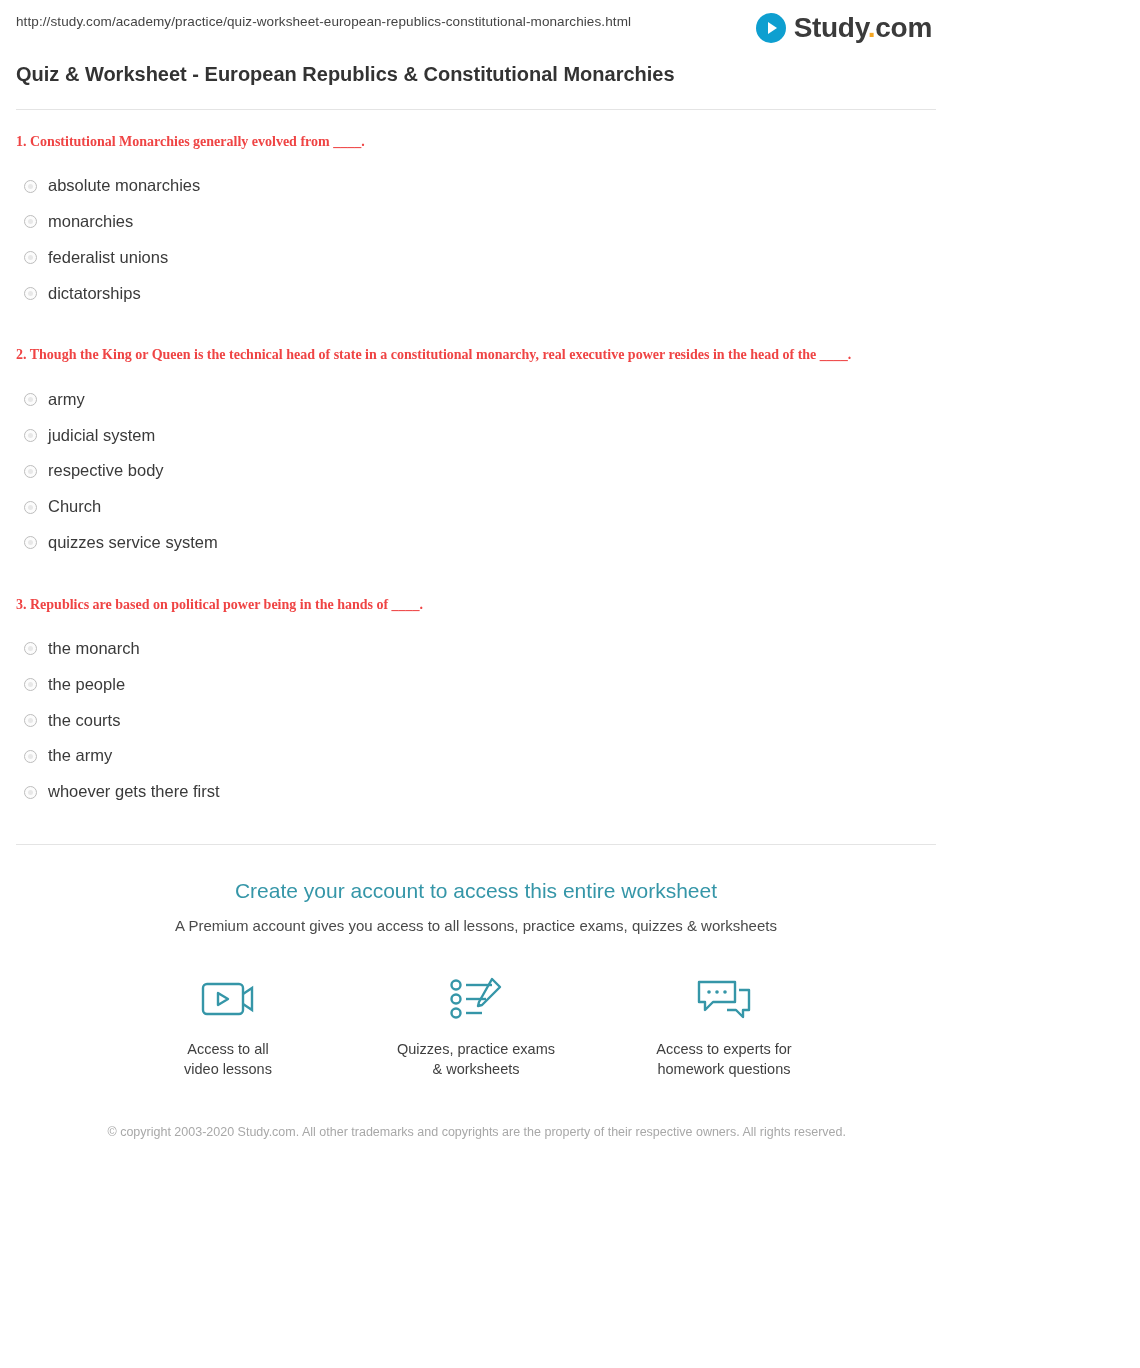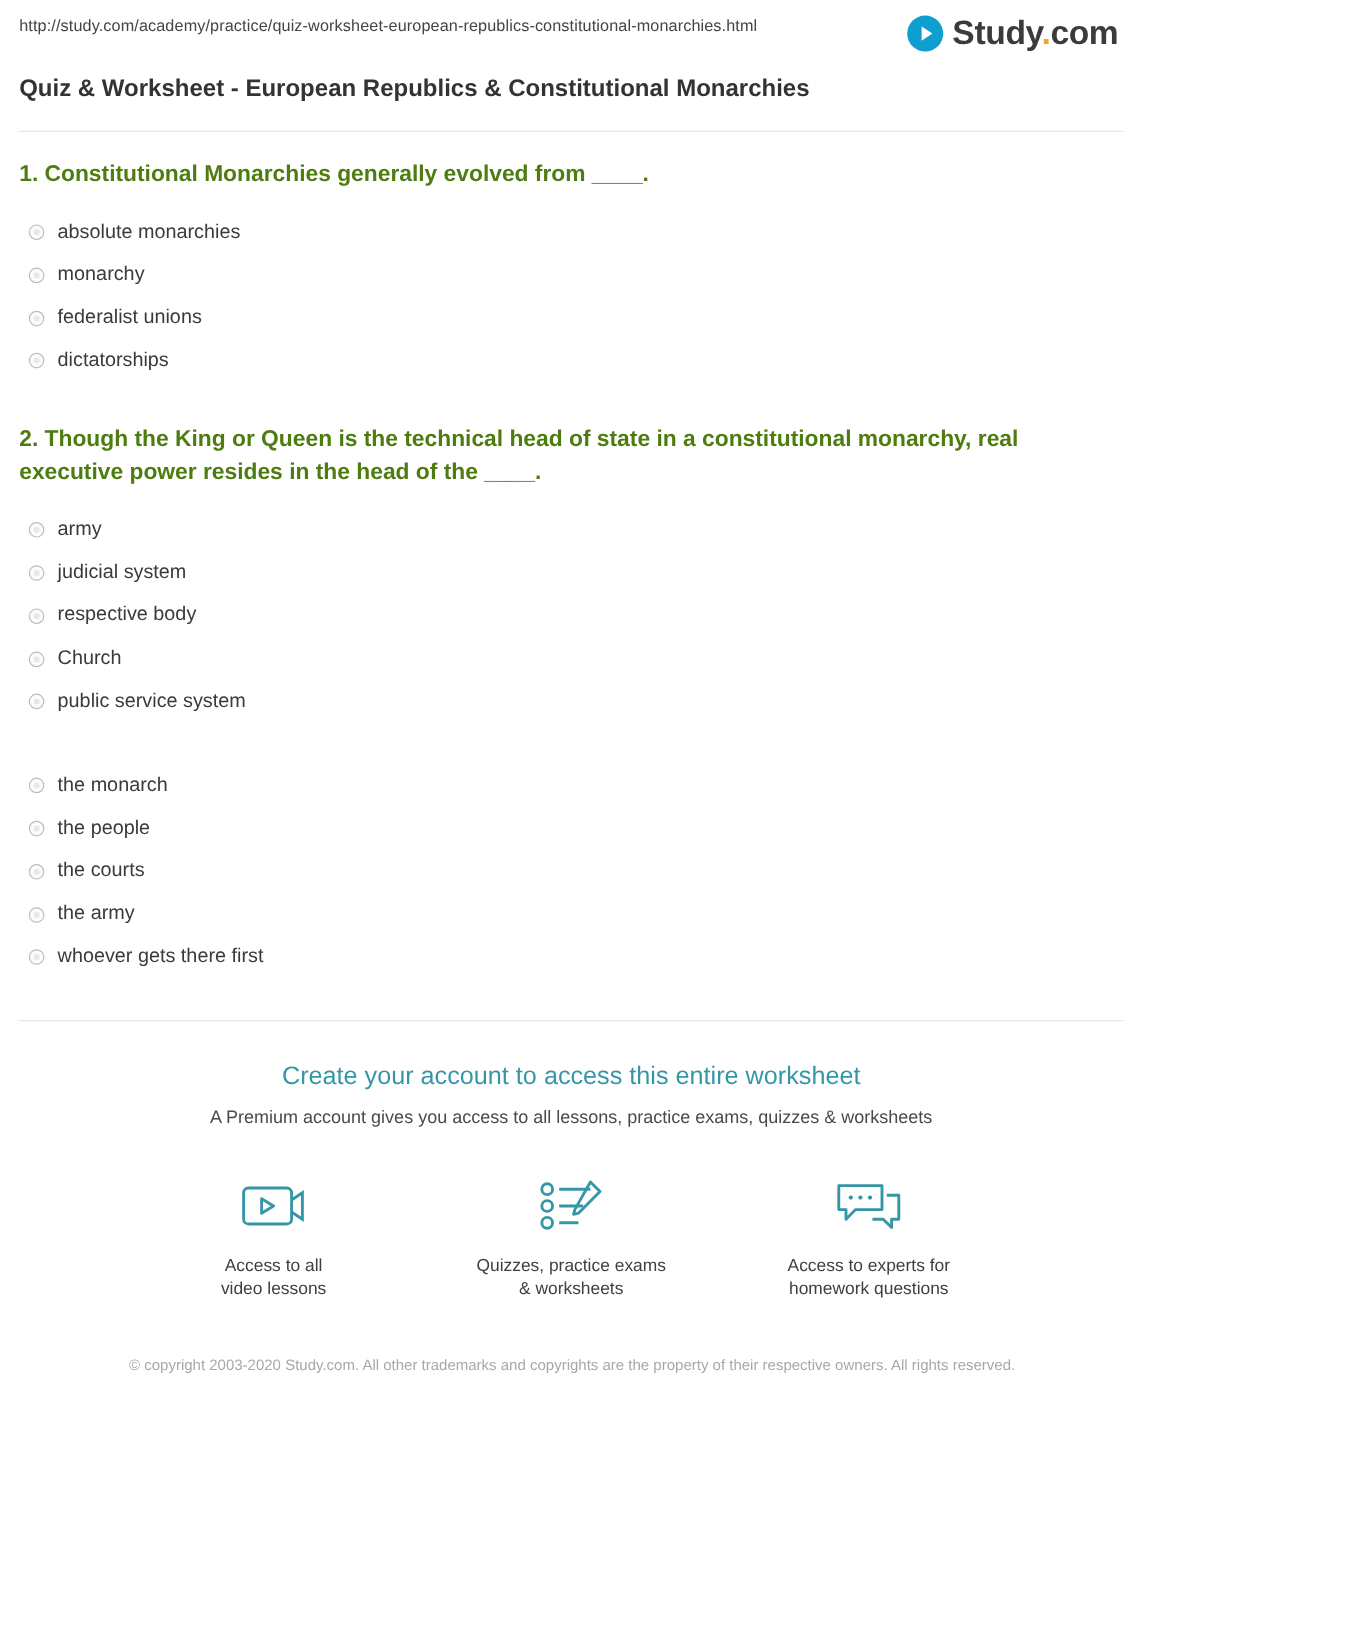--- a/index.html
+++ b/index.html
@@ -77,26 +77,27 @@
     margin: 14px 0 0 0;
     padding-bottom: 22px;
     border-bottom: 1px solid #e4e4e4;
     max-width: 1000px;
   }
 
   
   .questions { padding-top: 22px; }
   .question { margin-bottom: 34px; }
   .q-text {
-    font-size: 19px;
+    font-size: 14px;
     font-weight: bold;
     line-height: 1.45;
-    color: #4d7c0f;
+    color: #ef4444;
     margin: 0 0 16px 0;
     max-width: 1075px;
+    font-family: Liberation Serif, serif;
   }
   .answers { margin: 0; padding: 0; list-style: none; }
   .answer {
     display: flex;
     align-items: center;
     gap: 11px;
     padding: 8px 0;
     margin-left: 8px;
   }
   .radio {
@@ -196,21 +197,21 @@
 
     <div class="question">
       <p class="q-text">1. Constitutional Monarchies generally evolved from ____.</p>
       <ul class="answers">
         <li class="answer">
           <span class="radio"></span>
           <span class="answer-label">absolute monarchies</span>
         </li>
         <li class="answer">
           <span class="radio"></span>
-          <span class="answer-label">monarchy</span>
+          <span class="answer-label">monarchies</span>
         </li>
         <li class="answer">
           <span class="radio"></span>
           <span class="answer-label">federalist unions</span>
         </li>
         <li class="answer">
           <span class="radio"></span>
           <span class="answer-label">dictatorships</span>
         </li>
       </ul>
@@ -230,26 +231,27 @@
         <li class="answer">
           <span class="radio"></span>
           <span class="answer-label">respective body</span>
         </li>
         <li class="answer">
           <span class="radio"></span>
           <span class="answer-label">Church</span>
         </li>
         <li class="answer">
           <span class="radio"></span>
-          <span class="answer-label">public service system</span>
+          <span class="answer-label">quizzes service system</span>
         </li>
       </ul>
     </div>
 
     <div class="question">
+      <p class="q-text">3. Republics are based on political power being in the hands of ____.</p>
       <ul class="answers">
         <li class="answer">
           <span class="radio"></span>
           <span class="answer-label">the monarch</span>
         </li>
         <li class="answer">
           <span class="radio"></span>
           <span class="answer-label">the people</span>
         </li>
         <li class="answer">

